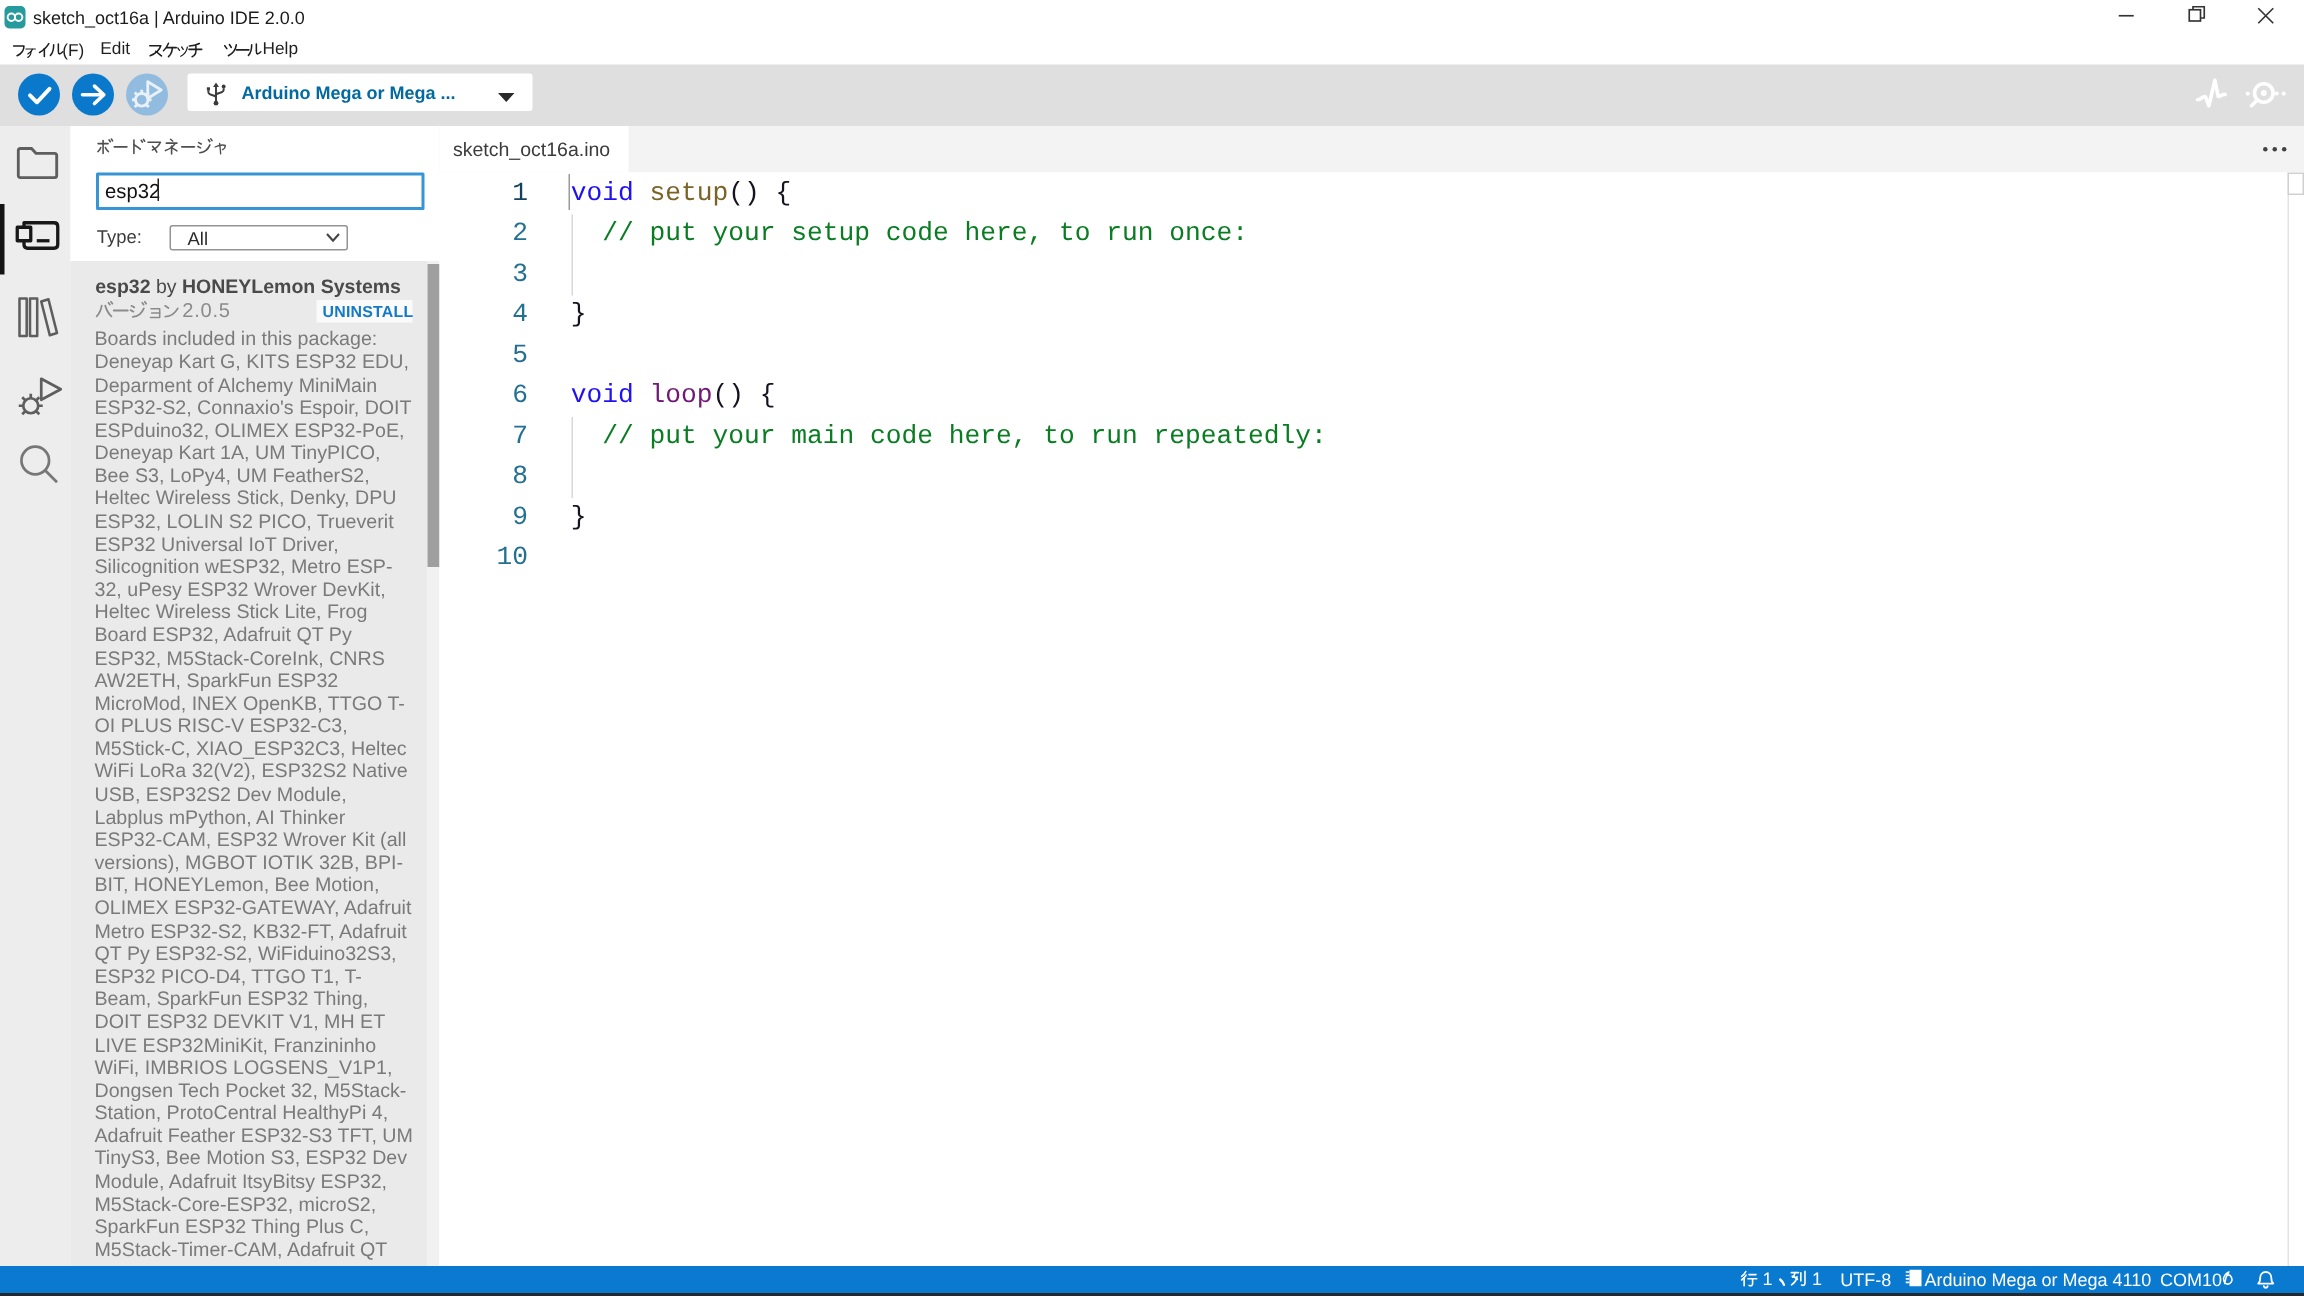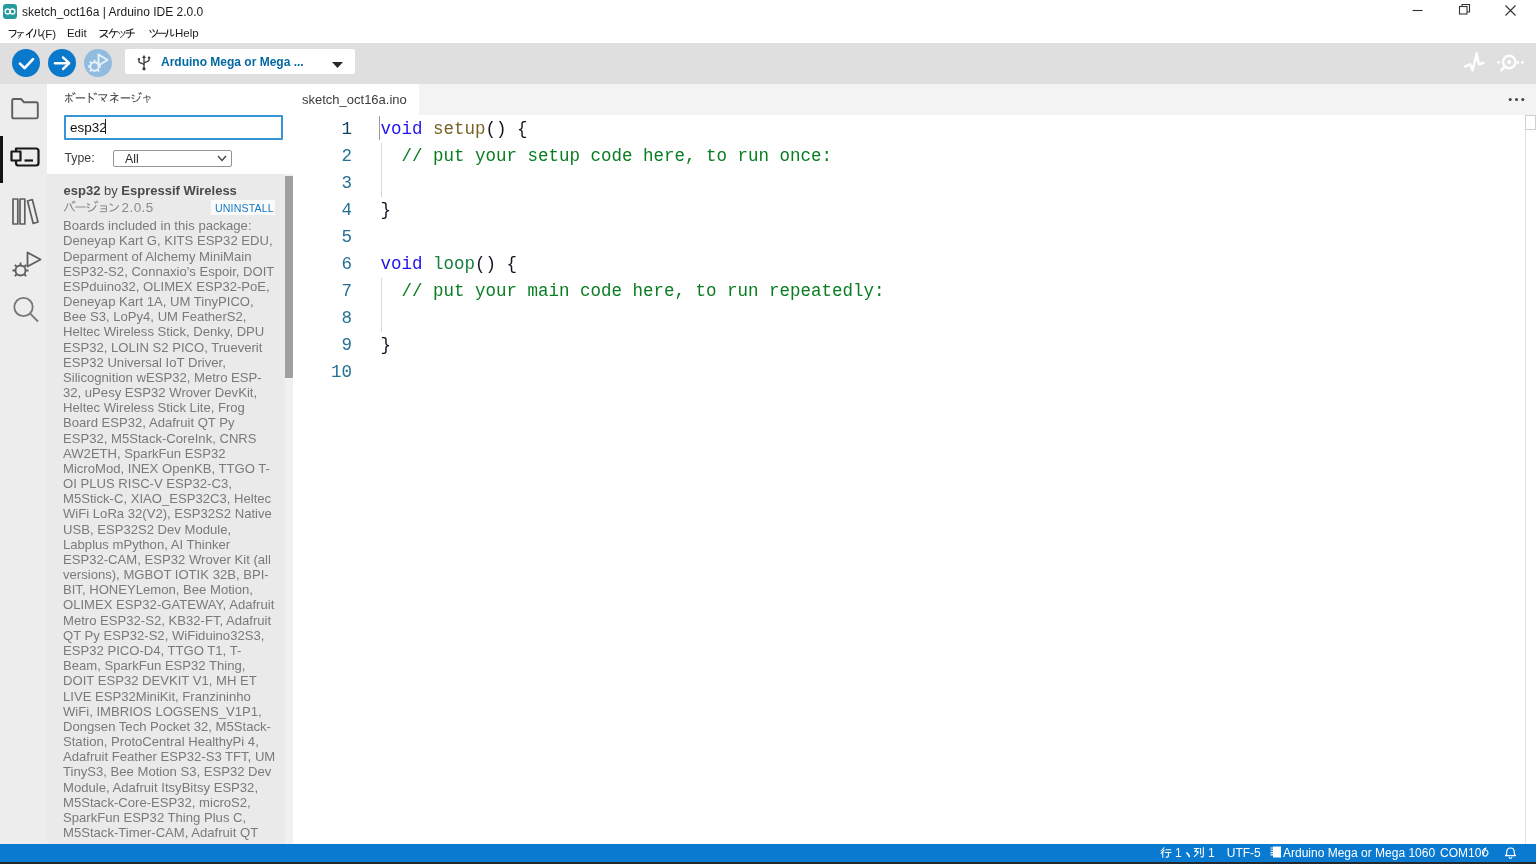--- a/index.html
+++ b/index.html
@@ -290,31 +290,31 @@
   <div class="abs" style="left:70px;top:119.5px;font-size:13.5px;color:#111">esp32</div>
   <div class="abs" style="left:104.5px;top:119px;width:1px;height:15px;background:#222"></div>
   <div class="abs" style="left:64.5px;top:151px;font-size:12.3px;color:#3c3c3c">Type:</div>
   <div class="abs" style="left:113px;top:149.5px;width:119px;height:17.5px;background:#fff;border:1px solid #949494;border-radius:2px"></div>
   <div class="abs" style="left:125px;top:151.5px;font-size:12.3px;color:#2b2b2b">All</div>
   <svg class="ic" style="left:217px;top:155px" width="10" height="7" viewBox="0 0 10 7">
     <path d="M1 1 L5 5.5 L9 1" fill="none" stroke="#444" stroke-width="1.4"></path>
   </svg>
 
   <div class="abs" id="panellist"></div>
-  <div class="abs" style="left:63.5px;top:182.9px;font-size:13px;color:#4a4a4a"><b>esp32</b> by <b>Espressif Wireless</b></div>
+  <div class="abs" style="left:63.5px;top:182.9px;font-size:13px;color:#4a4a4a"><b>esp32</b> by <b>HONEYLemon Systems</b></div>
   <svg class="jp" style="left:63px;top:200px;color:#8b8b8b" width="95" height="14">
     <use href="#k-ba" x="0" y="0.5" width="13" height="13"></use>
     <use href="#k-bar" x="11" y="0.5" width="13" height="13"></use>
     <use href="#k-ji" x="22.5" y="0.5" width="13" height="13"></use>
     <use href="#k-yo" x="35" y="3" width="11" height="11"></use>
     <use href="#k-n" x="45" y="0.5" width="13" height="13"></use>
     <text x="58.5" y="11.5" font-size="13.4" letter-spacing="0.5" fill="#8b8b8b" stroke="none">2.0.5</text>
   </svg>
   <div class="abs" style="left:210.7px;top:200px;width:64px;height:15.2px;background:#fafafa"></div>
-  <div class="abs" style="left:215px;top:202.2px;font-size:10.6px;font-weight:normal;color:#157ac6;letter-spacing:0.15px">UNINSTALL</div>
+  <div class="abs" style="left:215px;top:202.2px;font-size:10.6px;font-weight:bold;color:#157ac6;letter-spacing:0.15px">UNINSTALL</div>
   <div class="abs plist" style="left:63px;top:218.2px">Boards included in this package:
 Deneyap Kart G, KITS ESP32 EDU,
 Deparment of Alchemy MiniMain
 ESP32-S2, Connaxio's Espoir, DOIT
 ESPduino32, OLIMEX ESP32-PoE,
 Deneyap Kart 1A, UM TinyPICO,
 Bee S3, LoPy4, UM FeatherS2,
 Heltec Wireless Stick, Denky, DPU
 ESP32, LOLIN S2 PICO, Trueverit
 ESP32 Universal IoT Driver,
@@ -369,48 +369,48 @@
   <div class="lnum" style="left:293px;top:196.7px">4</div>
   <div class="lnum" style="left:293px;top:223.7px">5</div>
   <div class="lnum" style="left:293px;top:250.7px">6</div>
   <div class="lnum" style="left:293px;top:277.7px">7</div>
   <div class="lnum" style="left:293px;top:304.7px">8</div>
   <div class="lnum" style="left:293px;top:331.7px">9</div>
   <div class="lnum" style="left:293px;top:358.7px">10</div>
   <div class="code" style="left:380.5px;top:115.7px"><span style="color:#2012f0">void</span> <span style="color:#7a6327">setup</span><span style="color:#16121f">() {</span></div>
   <div class="code" style="left:380.5px;top:142.7px;color:#0a7d23">  // put your setup code here, to run once:</div>
   <div class="code" style="left:380.5px;top:196.7px;color:#16121f">}</div>
-  <div class="code" style="left:380.5px;top:250.7px"><span style="color:#2012f0">void</span> <span style="color:#15803d">loop</span><span style="color:#16121f">() {</span></div>
+  <div class="code" style="left:380.5px;top:250.7px"><span style="color:#2012f0">void</span> <span style="color:#701a75">loop</span><span style="color:#16121f">() {</span></div>
   <div class="code" style="left:380.5px;top:277.7px;color:#0a7d23">  // put your main code here, to run repeatedly:</div>
   <div class="code" style="left:380.5px;top:331.7px;color:#16121f">}</div>
 
   <div class="abs" style="left:378.7px;top:116px;width:1.5px;height:24px;background:#9a9a9a"></div>
   <div class="abs" style="left:380.5px;top:142.7px;width:1px;height:54px;background:#d8d8d8"></div>
   <div class="abs" style="left:380.5px;top:277.7px;width:1px;height:54px;background:#d8d8d8"></div>
 
   <div class="abs" style="left:1525px;top:114.5px;width:1px;height:729px;background:#e3e3e3"></div>
   <div class="abs" style="left:1525px;top:114.5px;width:11px;height:15px;background:#fff;border:1px solid #d0d0d0"></div>
 
   <div class="abs" id="statusbar"></div>
   <div class="abs" id="winedge"></div>
   <svg class="jp" style="left:1160px;top:845.5px;color:#fff" width="56" height="13" font-family="Liberation Sans">
     <use href="#kj-gyou" x="0" y="0.5" width="12" height="12"></use>
     <text x="15" y="10.5" font-size="12" fill="#fff" stroke="none">1</text>
     <use href="#k-comma" x="22" y="0.5" width="12" height="12"></use>
     <use href="#kj-retsu" x="33" y="0.5" width="12" height="12"></use>
     <text x="48" y="10.5" font-size="12" fill="#fff" stroke="none">1</text>
   </svg>
-  <div class="st" style="left:1226.8px">UTF-5</div>
+  <div class="st" style="left:1226.8px">UTF-8</div>
   <svg class="ic" style="left:1270px;top:846px" width="12" height="12" viewBox="0 0 12 12">
     <rect x="3" y="0.5" width="8" height="11" fill="#fff"></rect>
     <g stroke="#fff" stroke-width="1.1">
       <path d="M0.5 2 H3 M0.5 4.3 H3 M0.5 6.6 H3 M0.5 8.9 H3"></path>
     </g>
   </svg>
-  <div class="st" style="left:1283px">Arduino Mega or Mega 1060</div>
+  <div class="st" style="left:1283px">Arduino Mega or Mega 4110</div>
   <div class="st" style="left:1440px">COM10</div>
   <svg class="jp" style="left:1478.5px;top:846px;color:#fff" width="12" height="12">
     <use href="#h-no" x="0" y="0.5" width="11.5" height="11.5"></use>
   </svg>
   <svg class="ic" style="left:1504px;top:845.5px" width="13" height="14" viewBox="0 0 13 14">
     <g fill="none" stroke="#fff" stroke-width="1.2" stroke-linecap="round" stroke-linejoin="round">
       <path d="M1.5 9.7 C2.5 8.9 2.8 7.8 2.8 5.9 C2.8 3.6 4.4 2 6.5 2 C8.6 2 10.2 3.6 10.2 5.9 C10.2 7.8 10.5 8.9 11.5 9.7 Z"></path>
       <path d="M5.2 11.4 C5.5 12.2 5.9 12.5 6.5 12.5 C7.1 12.5 7.5 12.2 7.8 11.4"></path>
     </g>
   </svg>

